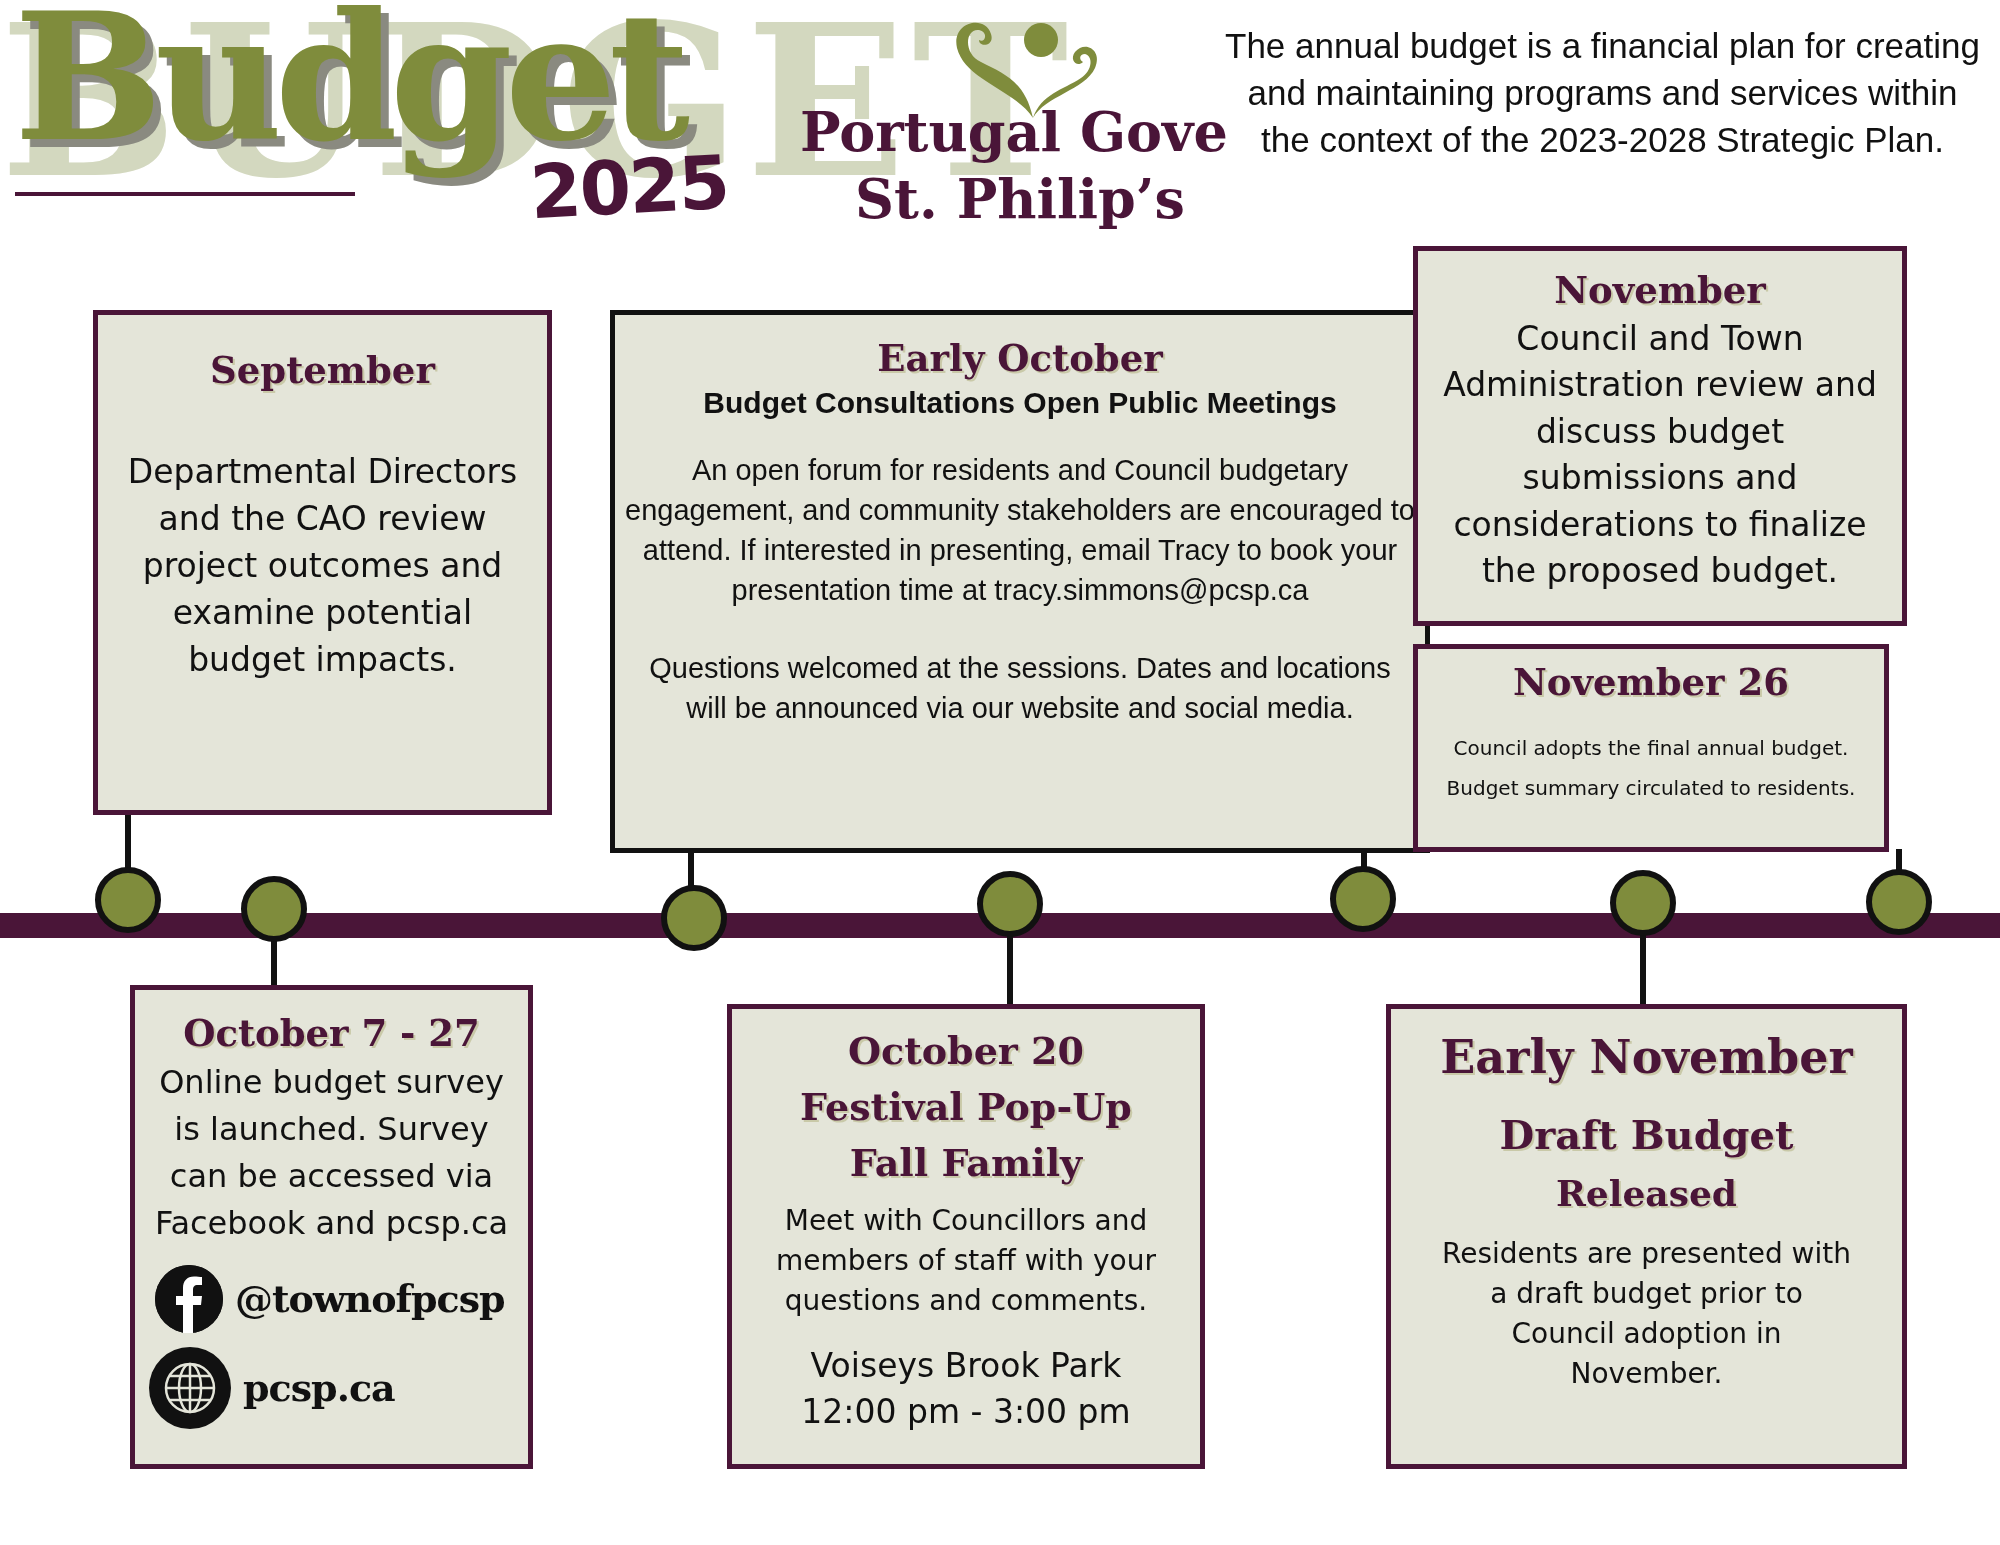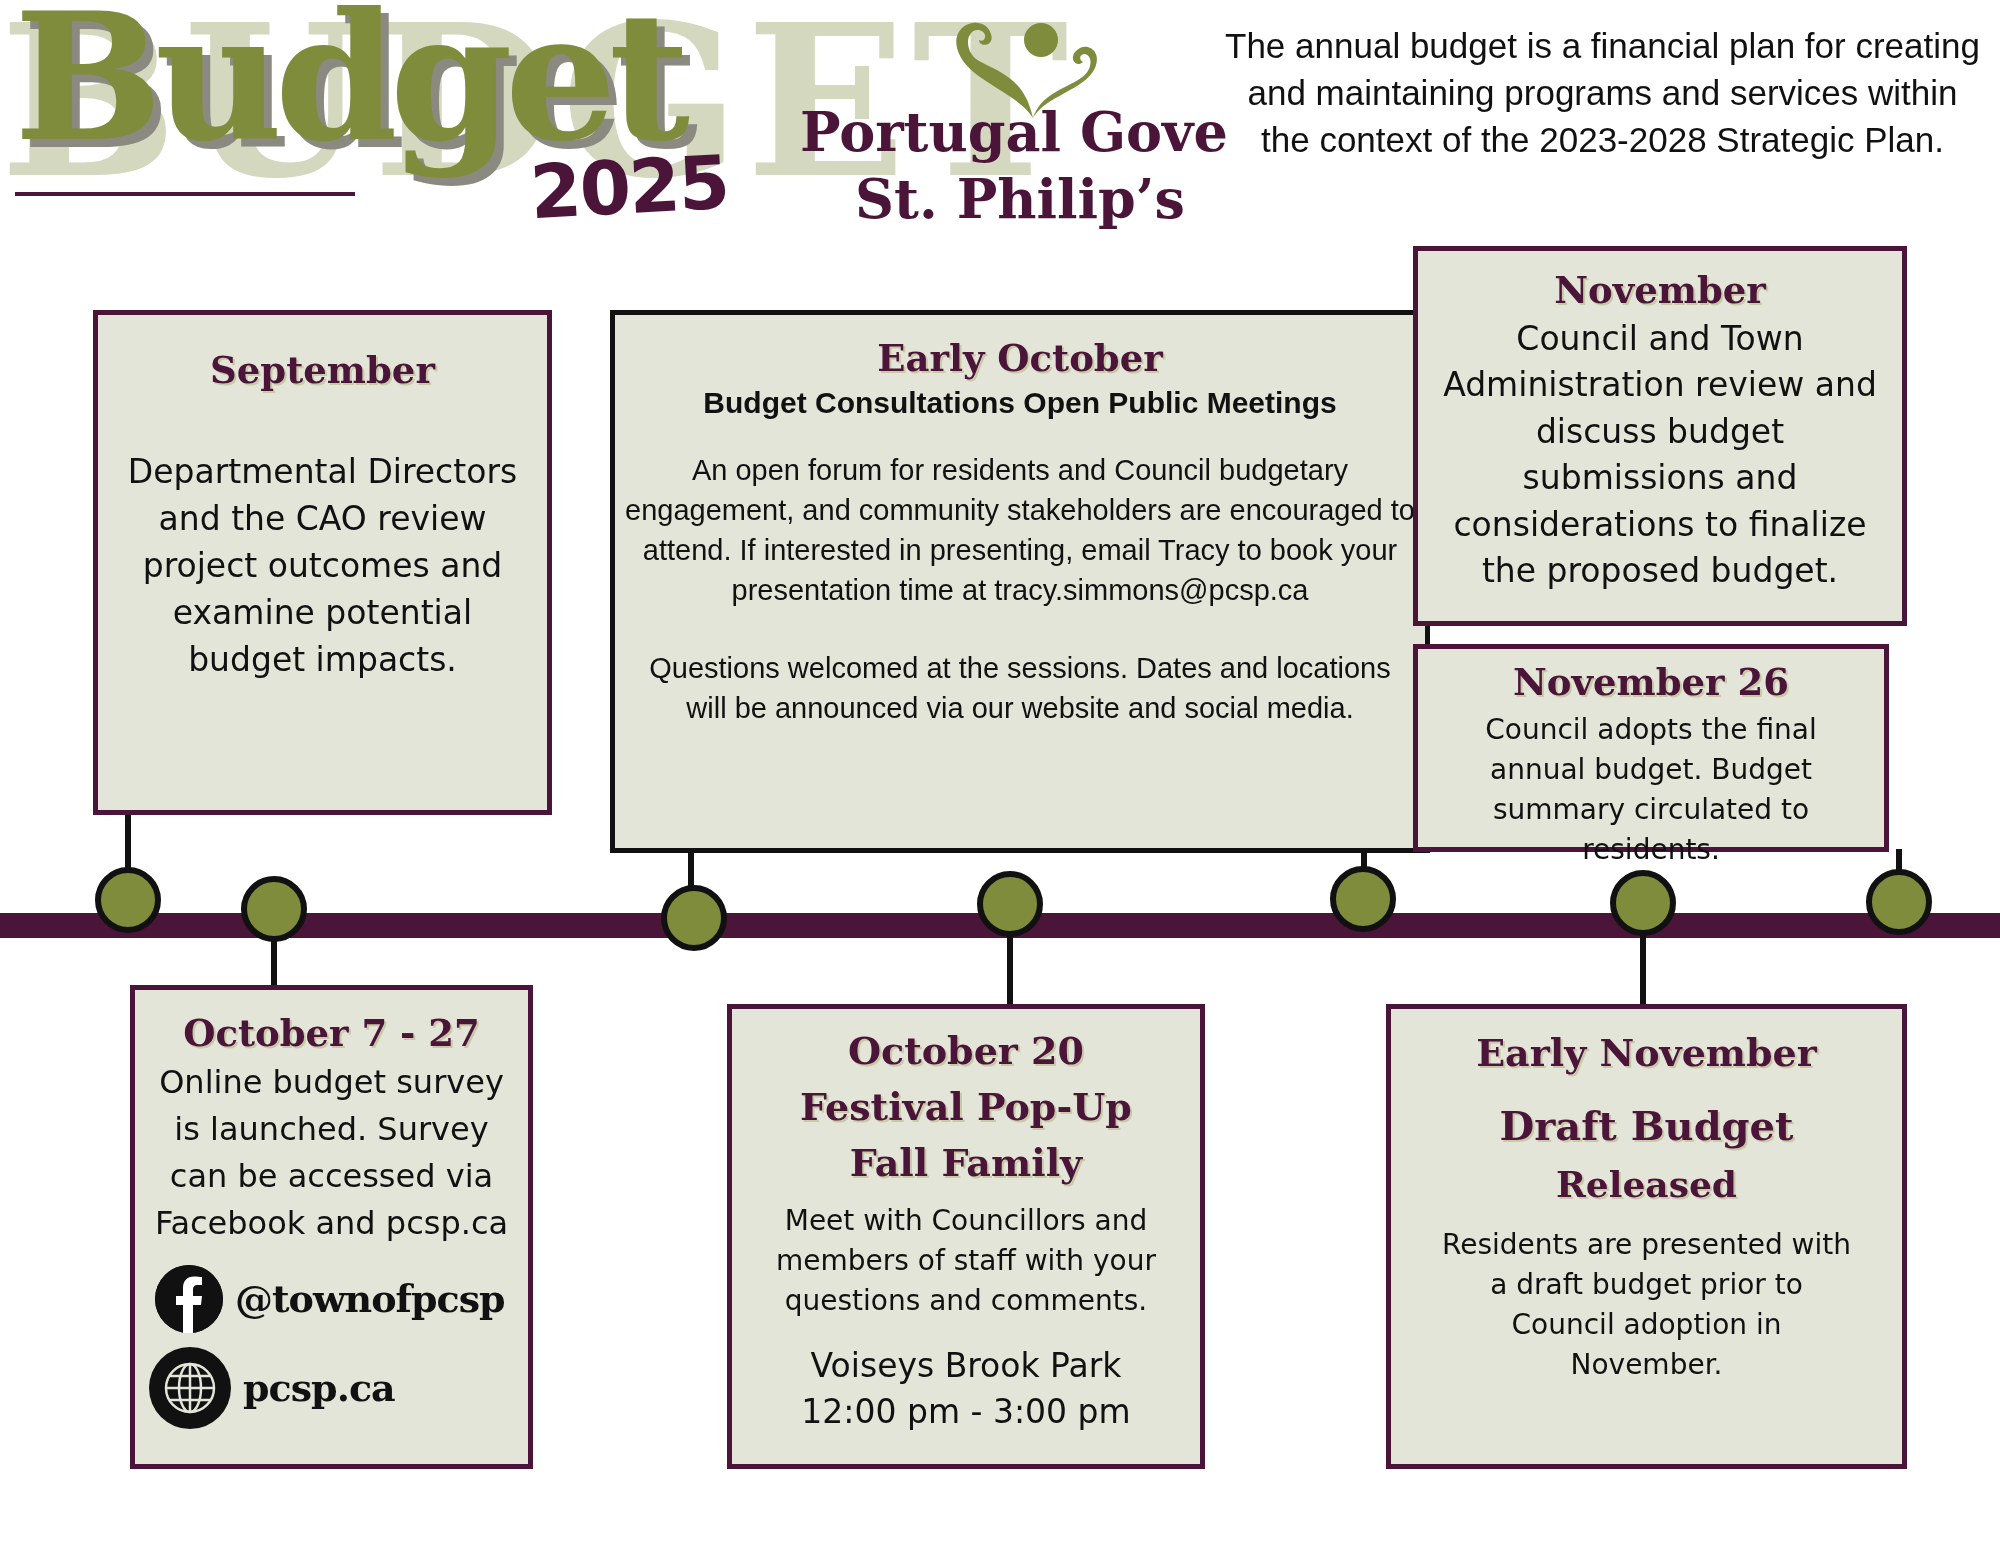--- a/index.html
+++ b/index.html
@@ -90,21 +90,21 @@
   <div class="body-text" style="font-family:'Liberation Sans', sans-serif; font-size:29px; line-height:40px; margin-top:38px; padding:0 14px;">Questions welcomed at the sessions. Dates and locations will be announced via our website and social media.</div>
 </div>
 
 <div class="box" style="left:1413px; top:246px; width:494px; height:380px; padding-top:18px;">
   <div class="heading" style="font-size:37px;">November</div>
   <div class="body-text" style="font-size:33px; line-height:46.5px; margin-top:4px; padding:0 2px;">Council and Town Administration review and discuss budget submissions and considerations to finalize the proposed budget.</div>
 </div>
 
 <div class="box" style="left:1413px; top:644px; width:476px; height:208px; padding-top:12px;">
   <div class="heading" style="font-size:37px;">November 26</div>
-  <div class="body-text" style="font-size:28px; line-height:40px; margin-top:6px; padding:0 10px;">Council adopts the final annual budget. Budget summary circulated to residents.</div>
+  <div class="body-text" style="font-size:20px; line-height:40px; margin-top:24px; padding:0 10px;">Council adopts the final annual budget. Budget summary circulated to residents.</div>
 </div>
 
 <div class="box" style="left:130px; top:985px; width:403px; height:484px; padding:22px 8px 0;">
   <div class="heading" style="font-size:37px;">October 7 - 27</div>
   <div class="body-text" style="font-size:32px; line-height:47px; margin-top:4px;">Online budget survey is launched. Survey can be accessed  via Facebook and pcsp.ca</div>
 
   <div class="social-row" style="margin-top:18px; padding-left:12px;">
     <div class="social-icon">
       <svg width="68" height="68" viewBox="0 0 68 68">
         <circle cx="34" cy="34" r="34" fill="#111"></circle>
@@ -131,17 +131,17 @@
 <div class="box" style="left:727px; top:1004px; width:478px; height:465px; padding-top:14px;">
   <div class="heading" style="font-size:38px; line-height:56px;">October 20</div>
   <div class="heading" style="font-size:38px; line-height:56px;">Festival Pop-Up</div>
   <div class="heading" style="font-size:38px; line-height:56px;">Fall Family</div>
   <div class="body-text" style="font-size:28px; line-height:40px; margin-top:10px; padding:0 18px;">Meet with Councillors and members of staff with your questions and comments.</div>
   <div class="body-text" style="font-size:33px; line-height:46px; margin-top:22px;">Voiseys Brook Park</div>
   <div class="body-text" style="font-size:33px; line-height:46px;">12:00 pm - 3:00 pm</div>
 </div>
 
 <div class="box" style="left:1386px; top:1004px; width:521px; height:465px; padding-top:22px;">
-  <div class="heading" style="font-size:38px;">Early November</div>
+  <div class="heading" style="font-size:46px;">Early November</div>
   <div class="heading" style="font-size:40px; line-height:58px; margin-top:22px;">Draft Budget</div>
   <div class="heading" style="font-size:36px; line-height:58px;">Released</div>
   <div class="body-text" style="font-size:28px; line-height:40px; margin-top:12px; padding:0 34px;">Residents are presented with a draft budget prior to Council adoption in November.</div>
 </div>
 
 </body></html>

